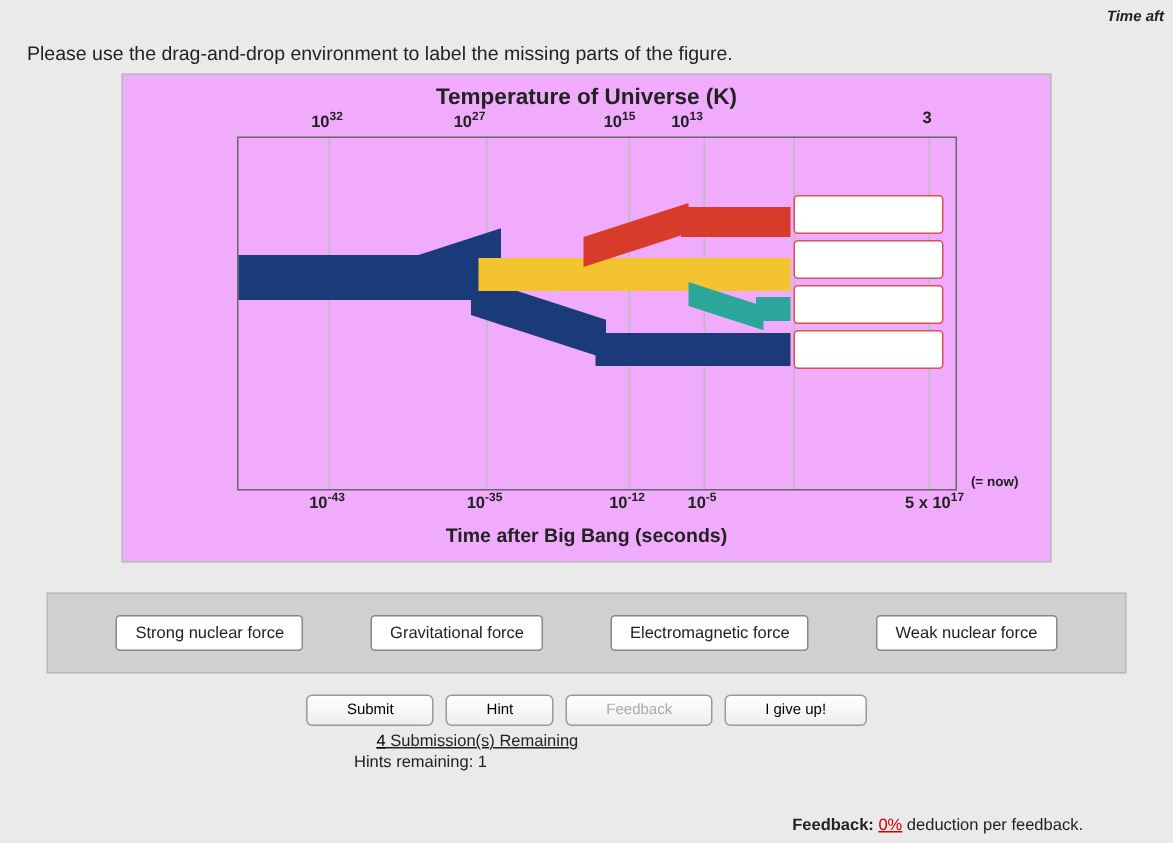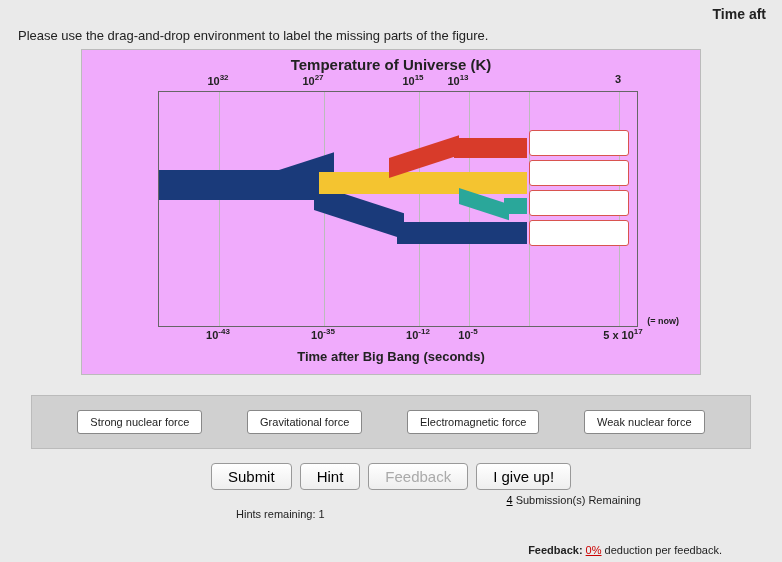--- a/index.html
+++ b/index.html
@@ -10,23 +10,24 @@
     height: 562px;
     overflow: hidden;
     position: relative;
     color: #222;
   }
   .page {
     padding: 10px 14px;
   }
   .top-right-clip {
     position: absolute;
-    top: 6px; right: 16px;
-    font-weight: bold;
-    font-size: 14px;
+    top: 6px; right: 6px;
+    font-weight: bold;
+    font-size: 10px;
+    font-style: italic;
   }
   .instruction {
     font-size: 13px;
     margin: 18px 0 6px 4px;
     font-weight: 500;
   }
   .figure-panel {
     width: 620px;
     margin: 4px auto 0 auto;
     background: #f0abfc;
@@ -168,32 +169,33 @@
   .btn-row {
     display: flex;
     gap: 8px;
     justify-content: center;
     margin-bottom: 4px;
   }
   .btn {
     border: 1px solid #999;
     border-radius: 4px;
     background: linear-gradient(#fff,#eee);
-    padding: 4px 16px;
-    font-size: 15px;
+    padding: 4px 26px;
+    font-size: 10px;
     cursor: pointer;
   }
   .btn.disabled {
     color: #aaa;
     cursor: default;
   }
   .sub-remaining {
     font-size: 11px;
-    text-align: right;
+    text-align: left;
     margin-left: 110px;
+    text-decoration: underline;
   }
   .sub-remaining .num { text-decoration: underline; color: #000; }
   .hints-remaining {
     font-size: 11px;
     text-align: left;
     margin-left: 95px;
     margin-top: 2px;
   }
   .feedback-line {
     position: absolute;

